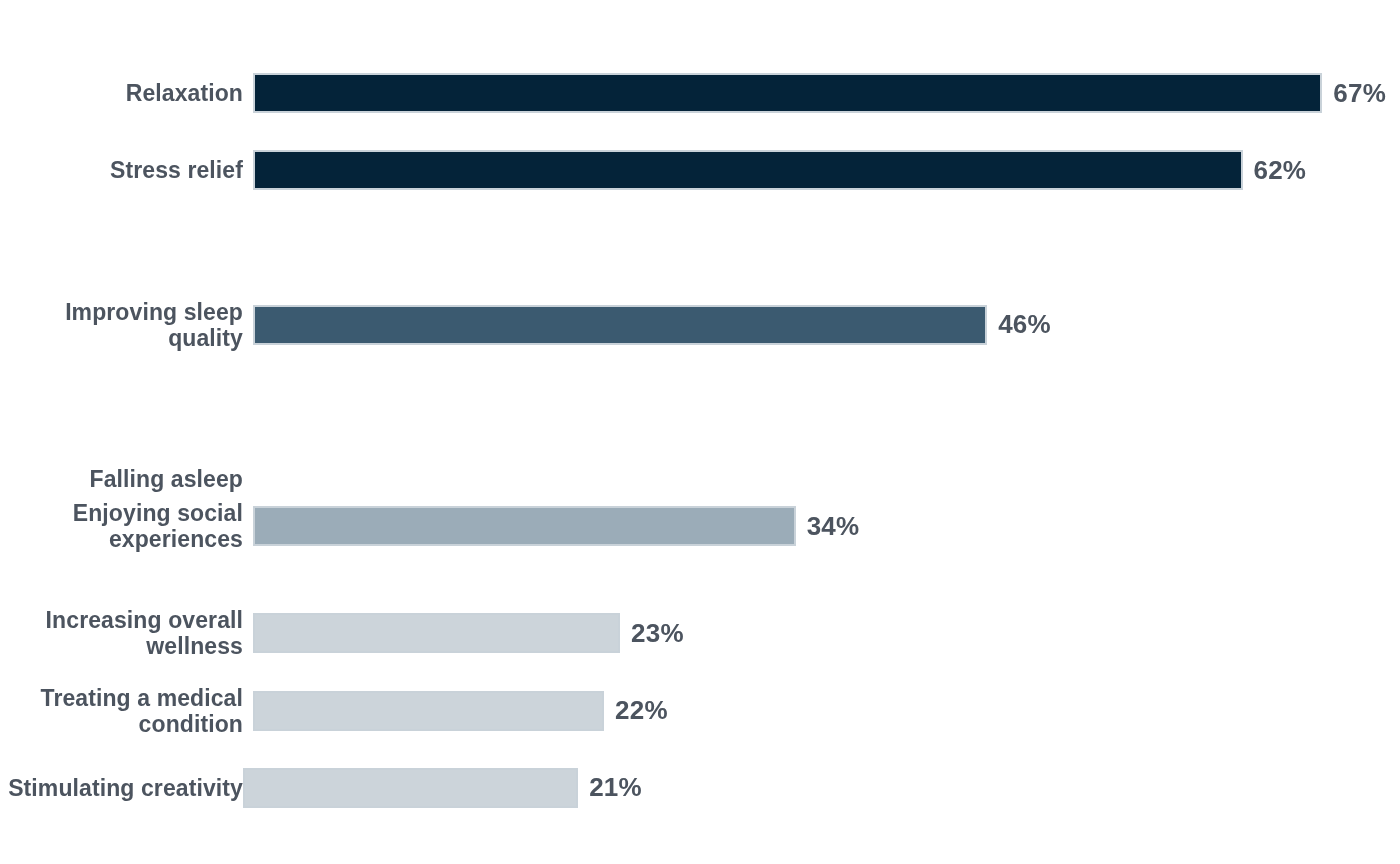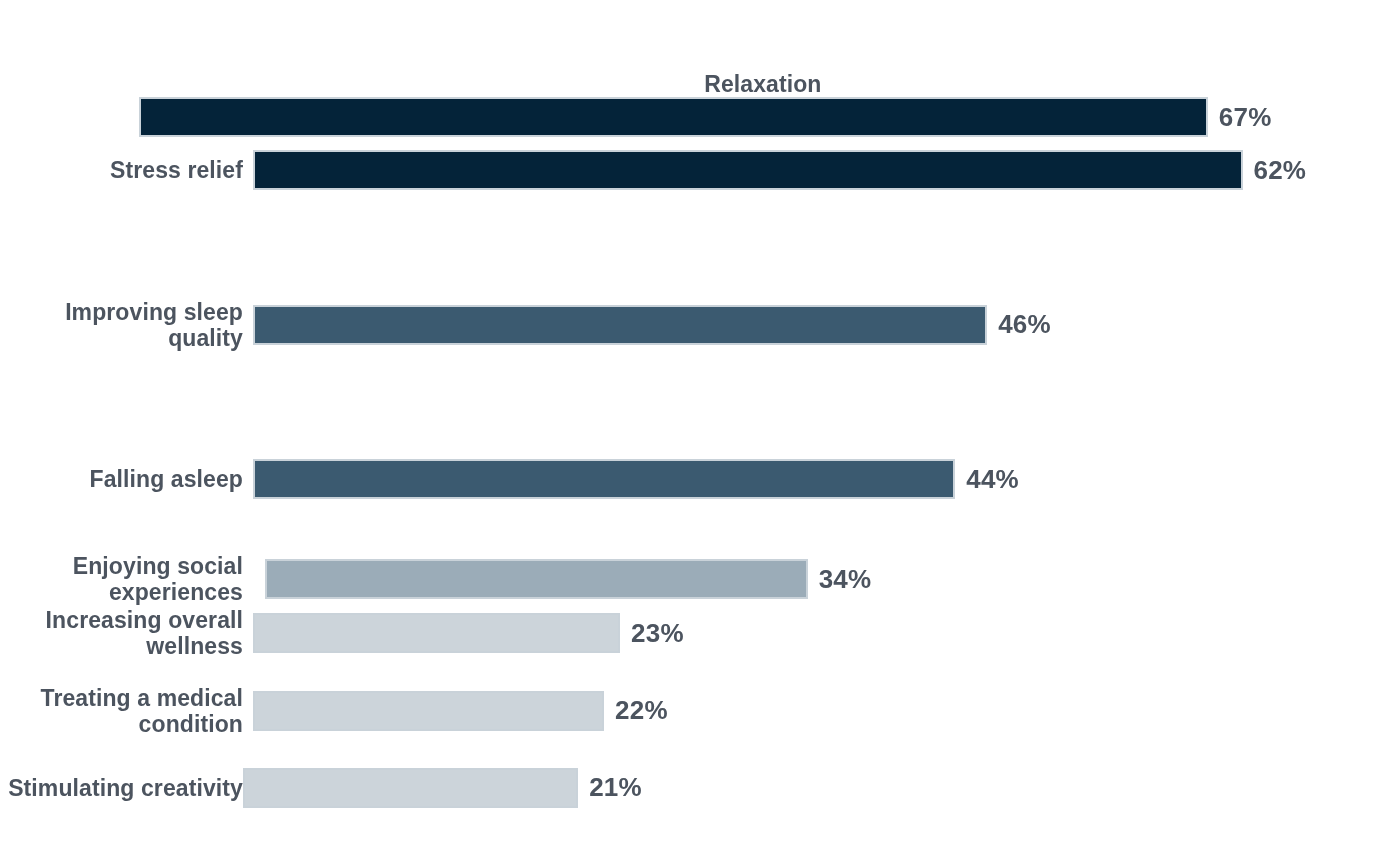--- a/index.html
+++ b/index.html
@@ -67,21 +67,21 @@
     margin-left: 11px;
     letter-spacing: 0.2px;
     white-space: nowrap;
     flex: 0 0 auto;
   }
 </style>
 </head>
 <body>
 
 <div id="chart-root" style="background: rgb(255, 255, 255);">
-    <div class="bar-row" style="top: 71px; flex-direction: column;">
+    <div class="bar-row" style="top: 71px;">
       <div class="cat-label">Relaxation</div>
       <div class="bar-track" style="margin-left: 10px;">
         <div class="bar" style="width: 1069.32px; background: rgb(4, 35, 57); border-color: rgb(201, 210, 217);"></div>
         <div class="bar-value" style="color: rgb(76, 84, 95);">67%</div>
       </div>
     </div>
     <div class="bar-row" style="top: 148.2px;">
       <div class="cat-label">Stress relief</div>
       <div class="bar-track" style="margin-left: 10px;">
         <div class="bar" style="width: 989.52px; background: rgb(4, 35, 57); border-color: rgb(201, 210, 217);"></div>
@@ -90,26 +90,22 @@
     </div>
     <div class="bar-row" style="top: 302.6px;">
       <div class="cat-label">Improving sleep quality</div>
       <div class="bar-track" style="margin-left: 10px;">
         <div class="bar" style="width: 734.16px; background: rgb(59, 90, 112); border-color: rgb(201, 210, 217);"></div>
         <div class="bar-value" style="color: rgb(76, 84, 95);">46%</div>
       </div>
     </div>
     <div class="bar-row" style="top: 457px;">
       <div class="cat-label">Falling asleep</div>
-      <div class="bar-track" style="margin-left: 10px;">
-        <div class="bar" style="width: 702.24px; background: rgb(59, 90, 112); border-color: rgb(201, 210, 217);"></div>
-        <div class="bar-value" style="color: rgb(76, 84, 95);">44%</div>
-      </div>
     </div>
-    <div class="bar-row" style="top: 557px; gap: 12px;">
+    <div class="bar-row" style="top: 504px;">
       <div class="cat-label">Enjoying social
 experiences</div>
       <div class="bar-track" style="margin-left: 10px;">
         <div class="bar" style="width: 542.64px; background: rgb(155, 172, 184); border-color: rgb(201, 210, 217);"></div>
         <div class="bar-value" style="color: rgb(76, 84, 95);">34%</div>
       </div>
     </div>
     <div class="bar-row" style="top: 611.4px;">
       <div class="cat-label">Increasing overall
 wellness</div>

